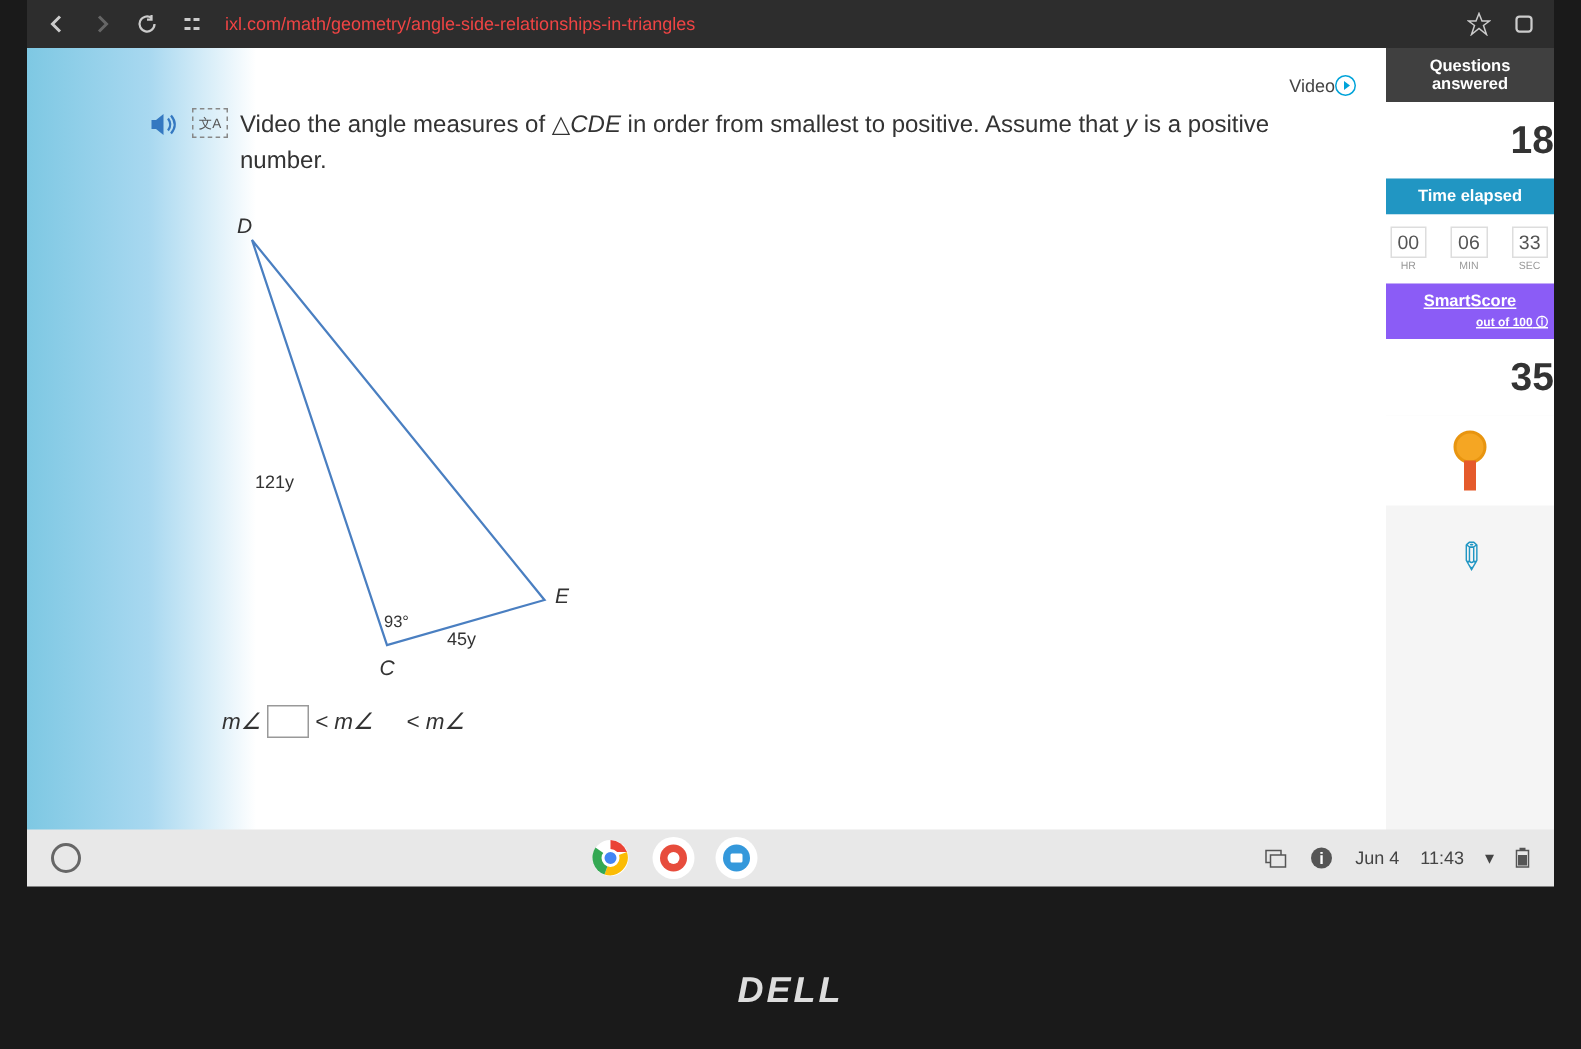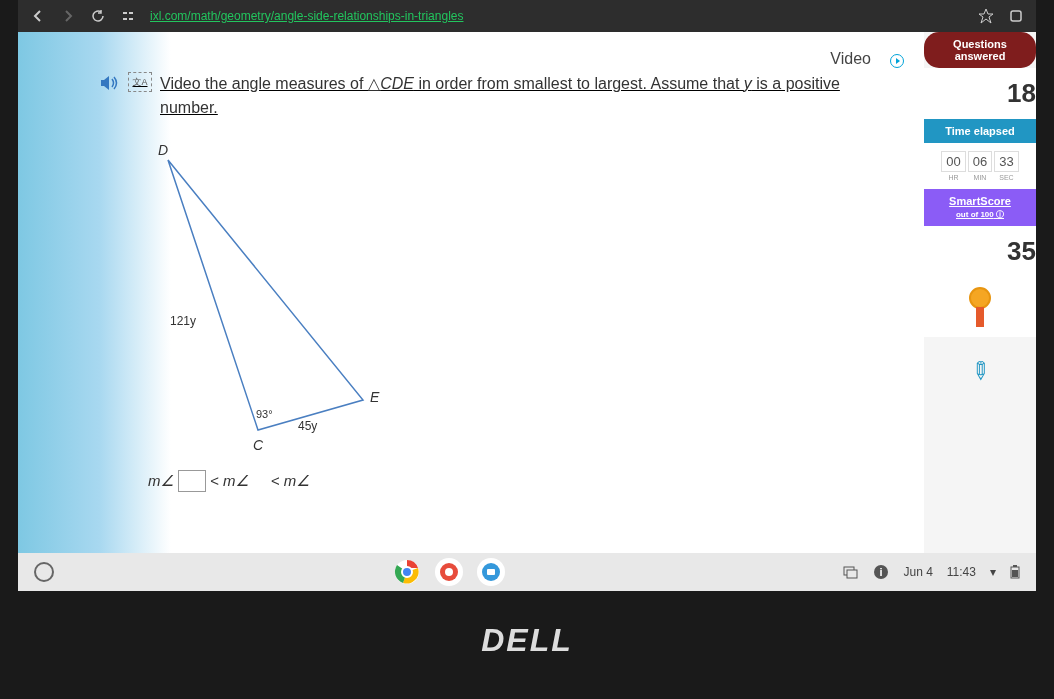--- a/index.html
+++ b/index.html
@@ -1,54 +1,54 @@
 <!DOCTYPE html>
 <html><head>
 <meta charset="utf-8">
 <style>
 * { margin: 0; padding: 0; box-sizing: border-box; font-family: Arial, sans-serif; }
 body { background: #1a1a1a; width: 1054px; height: 699px; overflow: hidden; position: relative; }
 .screen { position: absolute; top: 0; left: 18px; right: 18px; height: 560px; background: #f0f0f0; border-radius: 0 0 8px 8px; overflow: hidden; }
 .browser-bar { height: 32px; background: #2d2d2d; display: flex; align-items: center; padding: 0 12px; gap: 14px; color: #bbb; }
 .nav-btn { width: 16px; height: 16px; display: flex; align-items: center; justify-content: center; cursor: pointer; }
-.url { font-size: 12px; color: #22c55e; flex: 1; text-decoration: underline; }
+.url { font-size: 12px; color: #ef4444; flex: 1; }
 .star { margin-left: auto; }
 .content-area { display: flex; height: calc(100% - 32px); background: linear-gradient(to right, #7ec8e3 0%, #a8d8f0 8%, #fff 15%); }
 .main-panel { flex: 1; padding: 20px 30px 20px 80px; position: relative; }
-.video-link { position: absolute; top: 18px; right: 20px; font-size: 16px; color: #444; display: flex; align-items: flex-end; gap: 19px; }
+.video-link { position: absolute; top: 18px; right: 20px; font-size: 12px; color: #444; display: flex; align-items: flex-start; gap: 0; }
 .play-circle { width: 14px; height: 14px; border: 1.5px solid #00a3d9; border-radius: 50%; display: flex; align-items: center; justify-content: center; }
 .play-tri { width: 0; height: 0; border-left: 4px solid #00a3d9; border-top: 3px solid transparent; border-bottom: 3px solid transparent; margin-left: 1px; }
-.question-row { display: flex; align-items: flex-start; gap: 8px; margin-top: 20px; text-decoration: underline; }
+.question-row { display: flex; align-items: flex-start; gap: 8px; margin-top: 20px; }
 .audio-icon { width: 22px; height: 22px; color: #3478c1; cursor: pointer; }
 .trans-icon { width: 24px; height: 20px; border: 1px dashed #888; display: flex; align-items: center; justify-content: center; font-size: 9px; color: #555; }
 .question-text { font-size: 16px; color: #333; line-height: 1.5; max-width: 700px; }
 .triangle-wrap { margin-top: 20px; margin-left: 30px; position: relative; width: 300px; height: 320px; }
 .answer-row { margin-top: 10px; margin-left: 50px; font-size: 15px; color: #333; display: flex; align-items: center; gap: 4px; font-style: italic; }
 .answer-input { width: 28px; height: 22px; border: 1px solid #999; background: #fff; }
 .sidebar { width: 112px; background: #f5f5f5; display: flex; flex-direction: column; }
 .sb-header { font-size: 11px; color: #fff; text-align: center; padding: 6px 4px; font-weight: bold; }
-.sb-green { background: #7f1d1d; border-radius: 15px; }
+.sb-green { background: #404040; }
 .sb-blue { background: #2196c3; text-align: center; }
 .sb-orange { background: #8b5cf6; text-decoration: underline; }
 .sb-value { background: #fff; text-align: right; padding: 10px 0; font-size: 26px; font-weight: bold; color: #333; }
-.time-grid { background: #fff; display: flex; justify-content: center; gap: 2px; padding: 8px 4px; }
+.time-grid { background: #fff; display: flex; justify-content: flex-end; gap: 16px; padding: 8px 4px; }
 .time-cell { text-align: center; }
 .time-num { font-size: 13px; color: #555; border: 1px solid #ddd; padding: 2px 4px; min-width: 22px; display: inline-block; }
 .time-lbl { font-size: 7px; color: #999; margin-top: 2px; }
-.ss-sub { font-size: 8px; display: block; margin-top: 2px; }
+.ss-sub { font-size: 8px; display: block; margin-top: 2px; text-align: right; }
 .medal { text-align: center; padding: 10px 0; background: #fff; }
 .medal-circle { width: 22px; height: 22px; background: #f5a623; border-radius: 50%; margin: 0 auto; border: 2px solid #e89510; }
 .medal-ribbon { width: 8px; height: 20px; background: #e55a2b; margin: -2px auto 0; }
 .pencil { text-align: center; padding: 20px 0; color: #2196c3; font-size: 24px; cursor: pointer; transform: rotate(45deg); }
 .taskbar { position: absolute; bottom: 108px; left: 18px; right: 18px; height: 38px; background: #e8e8e8; display: flex; align-items: center; padding: 0 16px; }
 .tb-left { width: 20px; height: 20px; border: 2px solid #666; border-radius: 50%; }
 .tb-center { flex: 1; display: flex; justify-content: center; gap: 14px; }
 .tb-app { width: 28px; height: 28px; border-radius: 50%; display: flex; align-items: center; justify-content: center; cursor: pointer; }
 .tb-right { display: flex; align-items: center; gap: 14px; font-size: 12px; color: #444; }
-.dell-logo { position: absolute; bottom: 40px; left: 50%; transform: translateX(-50%); color: #ddd; font-size: 32px; font-weight: bold; letter-spacing: 2px; font-style: italic; }
+.dell-logo { position: absolute; bottom: 24px; left: 50%; transform: translateX(-50%); color: #ddd; font-size: 24px; font-weight: bold; letter-spacing: 2px; font-style: italic; }
 svg { display: block; }
 </style>
 </head>
 <body>
 
 <div class="screen">
   <div class="browser-bar">
     <div class="nav-btn">
       <svg width="14" height="14" viewBox="0 0 14 14">
           <path d="M9 2 L4 7 L9 12" stroke="#ccc" stroke-width="2" fill="none"></path>
@@ -98,21 +98,21 @@
       <div class="question-row">
         <span class="audio-icon">
           <svg width="22" height="22" viewBox="0 0 22 22">
               <path d="M3 8 L6 8 L11 4 L11 18 L6 14 L3 14 Z" fill="#3478c1"></path>
               <path d="M14 7 Q17 11 14 15" stroke="#3478c1" stroke-width="1.5" fill="none"></path>
               <path d="M16 5 Q21 11 16 17" stroke="#3478c1" stroke-width="1.5" fill="none"></path>
             </svg>
         </span>
         <span class="trans-icon">文A</span>
         <div class="question-text">
-          <span>Video the angle measures of △</span><i>CDE</i><span> in order from smallest to largest. Assume that </span><i>y</i><span> is a positive number.</span>
+          <span>Video the angle measures of △</span><i>CDE</i><span> in order from smallest to positive. Assume that </span><i>y</i><span> is a positive number.</span>
         </div>
       </div>
 
       <div class="triangle-wrap">
         <svg width="300" height="320" viewBox="0 0 300 320">
           <polygon points="40,20 130,290 235,260" fill="none" stroke="#4a7fc1" stroke-width="1.5"></polygon>
           <text x="30" y="15" font-size="14" fill="#333" font-style="italic">D</text>
           <text x="125" y="310" font-size="14" fill="#333" font-style="italic">C</text>
           <text x="242" y="262" font-size="14" fill="#333" font-style="italic">E</text>
           <text x="42" y="185" font-size="12" fill="#333">121y</text>

